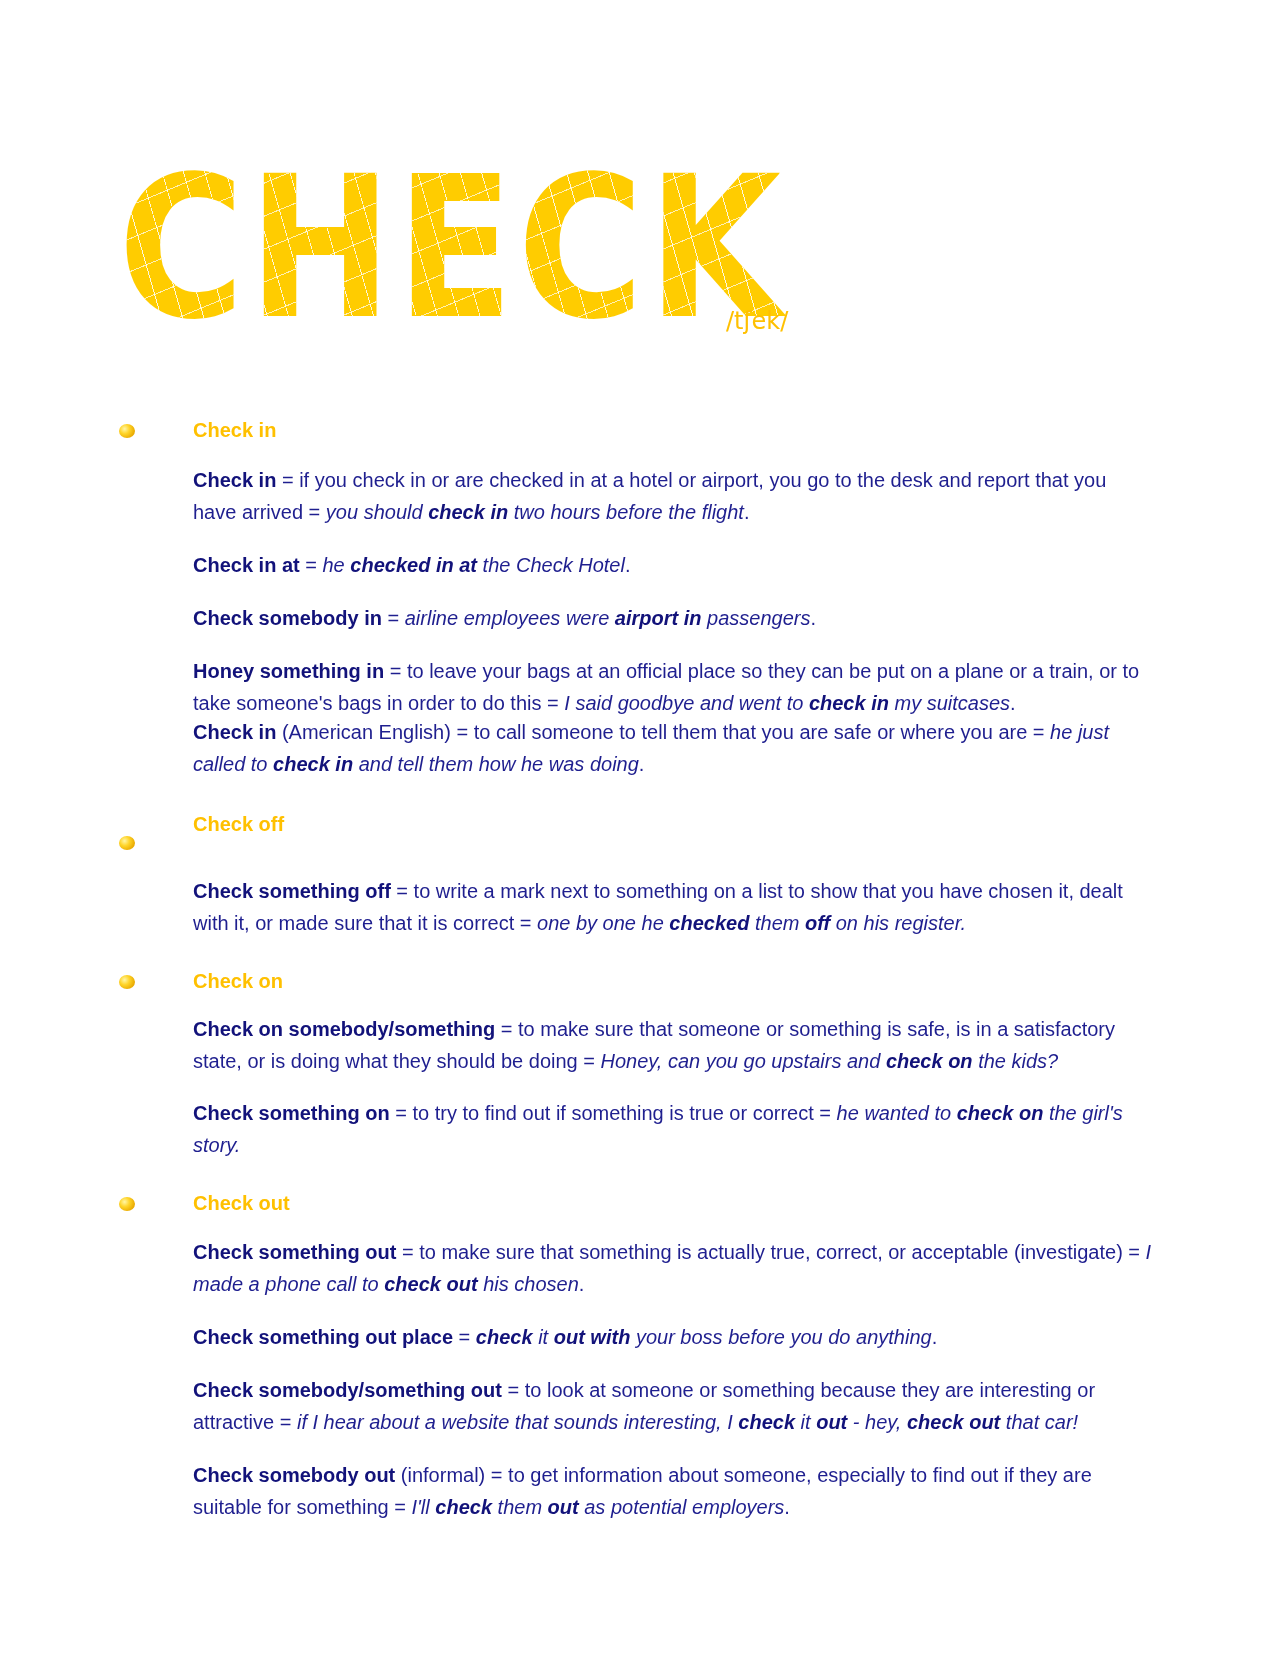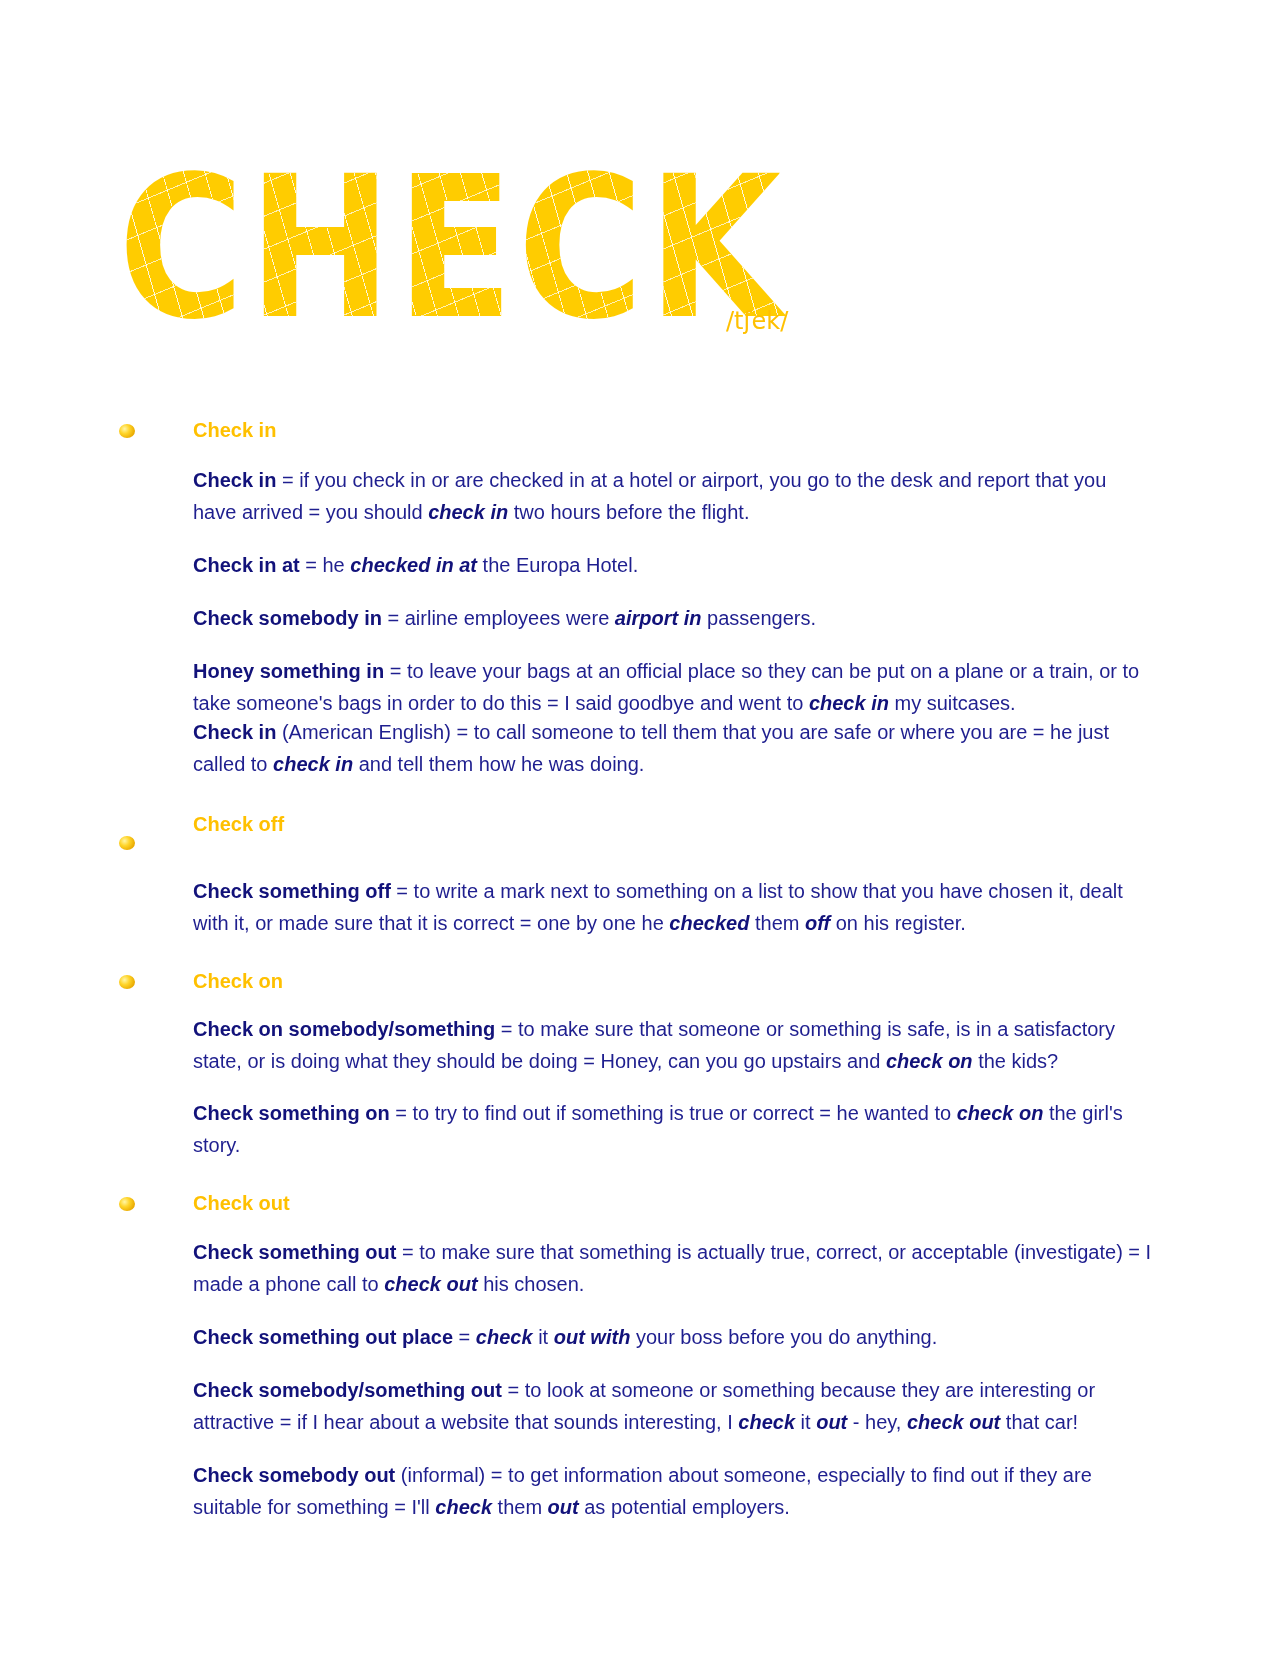--- a/index.html
+++ b/index.html
@@ -73,37 +73,37 @@
     }
     .entry {
       position: absolute;
       left: 193px;
       width: 960px;
       font-size: 20px;
       line-height: 32px;
       color: #1F1F8F;
     }
     .entry .term { font-weight: bold; color: #12127A; }
-    .entry .ex { }
+    .entry .ex { font-style: italic; }
     .entry .exb { font-style: italic; font-weight: bold; color: #12127A; }
   </style>
 </head>
 <body>
 
 <div class="title-wrap">
   <span class="big-title">CHECK</span>
 </div>
 <div class="pron">/tʃek/</div>
 
 <div class="content" id="content">
 
   <span class="bullet" style="top:424px"></span>
   <div class="section-head" style="top:418px">Check in</div>
   <div class="entry" style="top:464px"><span class="term">Check in</span><span class="def"> = if you check in or are checked in at a hotel or airport, you go to the desk and report that you have arrived = </span><span class="ex">you should </span><span class="exb">check in</span><span class="ex"> two hours before the flight</span><span class="def">.</span></div>
-  <div class="entry" style="top:549px"><span class="term">Check in at</span><span class="def"> = </span><span class="ex">he </span><span class="exb">checked in at</span><span class="ex"> the Europa Hotel</span><span class="def">.</span></div>
+  <div class="entry" style="top:549px"><span class="term">Check in at</span><span class="def"> = </span><span class="ex">he </span><span class="exb">checked in at</span><span class="ex"> the Check Hotel</span><span class="def">.</span></div>
   <div class="entry" style="top:602px"><span class="term">Check somebody in</span><span class="def"> = </span><span class="ex">airline employees were </span><span class="exb">airport in</span><span class="ex"> passengers</span><span class="def">.</span></div>
   <div class="entry" style="top:655px"><span class="term">Honey something in</span><span class="def"> = to leave your bags at an official place so they can be put on a plane or a train, or to take someone's bags in order to do this = </span><span class="ex">I said goodbye and went to </span><span class="exb">check in</span><span class="ex"> my suitcases</span><span class="def">.</span></div>
   <div class="entry" style="top:716px"><span class="term">Check in</span><span class="def"> (American English) = to call someone to tell them that you are safe or where you are = </span><span class="ex">he just called to </span><span class="exb">check in</span><span class="ex"> and tell them how he was doing</span><span class="def">.</span></div>
 
   <span class="bullet" style="top:836px"></span>
   <div class="section-head" style="top:812px">Check off</div>
   <div class="entry" style="top:875px"><span class="term">Check something off</span><span class="def"> = to write a mark next to something on a list to show that you have chosen it, dealt with it, or made sure that it is correct = </span><span class="ex">one by one he </span><span class="exb">checked</span><span class="ex"> them </span><span class="exb">off</span><span class="ex"> on his register.</span></div>
 
   <span class="bullet" style="top:975px"></span>
   <div class="section-head" style="top:969px">Check on</div>

